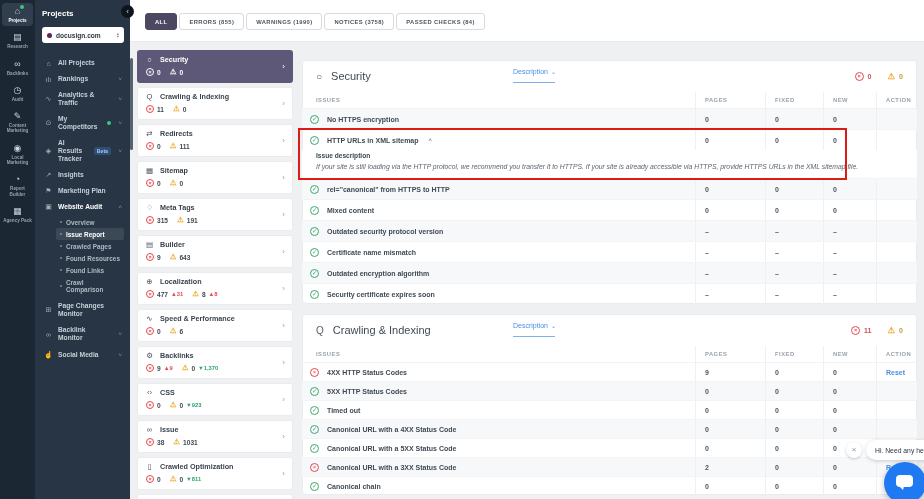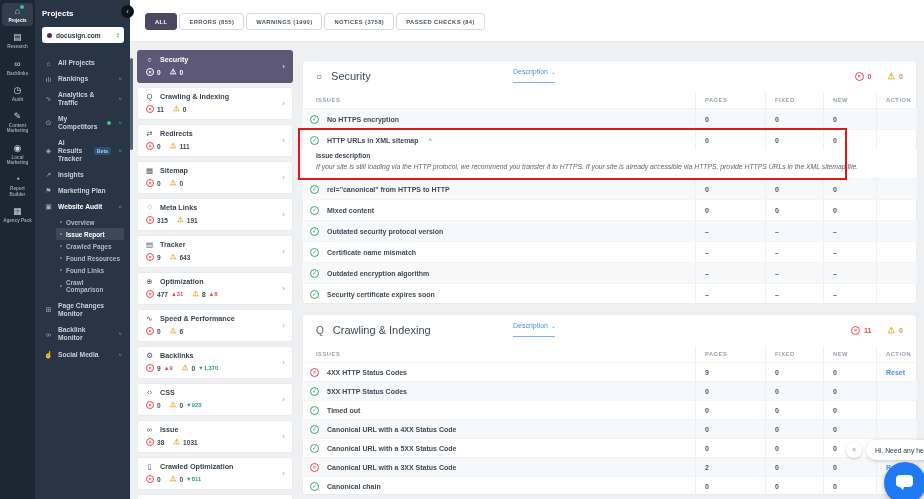--- a/index.html
+++ b/index.html
@@ -378,57 +378,57 @@
 
       <span class="ic-warn">⚠</span>
       <span class="cat-warn-n">0</span>
 
     </div>
   </div>
 
   <div class="cat">
     <div class="cat-top">
       <span class="cat-icon">♢</span>
-      <span class="cat-name">Meta Links</span>
+      <span class="cat-name">Meta Tags</span>
       <span class="cat-chevron">›</span>
     </div>
     <div class="cat-counts">
       <span class="ic-err">
               <i>×</i>
             </span>
       <span class="cat-err-n">315</span>
 
       <span class="ic-warn">⚠</span>
       <span class="cat-warn-n">191</span>
 
     </div>
   </div>
 
   <div class="cat">
     <div class="cat-top">
       <span class="cat-icon">▤</span>
-      <span class="cat-name">Tracker</span>
+      <span class="cat-name">Builder</span>
       <span class="cat-chevron">›</span>
     </div>
     <div class="cat-counts">
       <span class="ic-err">
               <i>×</i>
             </span>
       <span class="cat-err-n">9</span>
 
       <span class="ic-warn">⚠</span>
       <span class="cat-warn-n">643</span>
 
     </div>
   </div>
 
   <div class="cat">
     <div class="cat-top">
       <span class="cat-icon">⊕</span>
-      <span class="cat-name">Optimization</span>
+      <span class="cat-name">Localization</span>
       <span class="cat-chevron">›</span>
     </div>
     <div class="cat-counts">
       <span class="ic-err">
               <i>×</i>
             </span>
       <span class="cat-err-n">477</span>
       <span class="cat-delta err-delta up">▲31</span>
       <span class="ic-warn">⚠</span>
       <span class="cat-warn-n">8</span>

